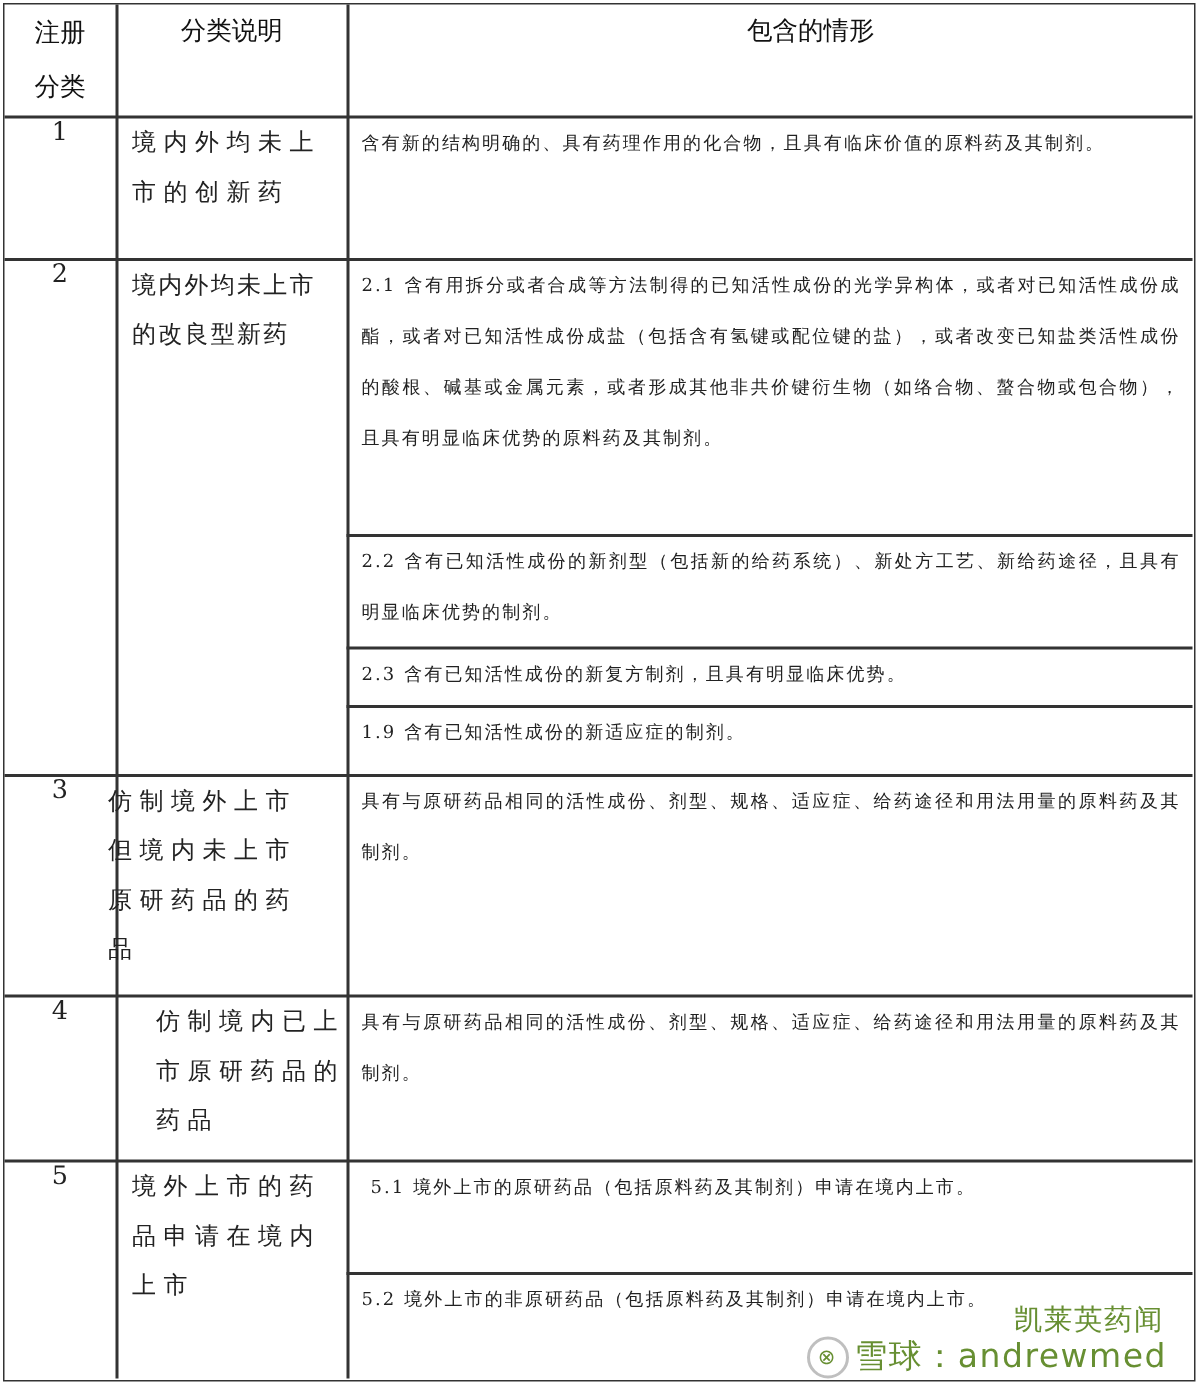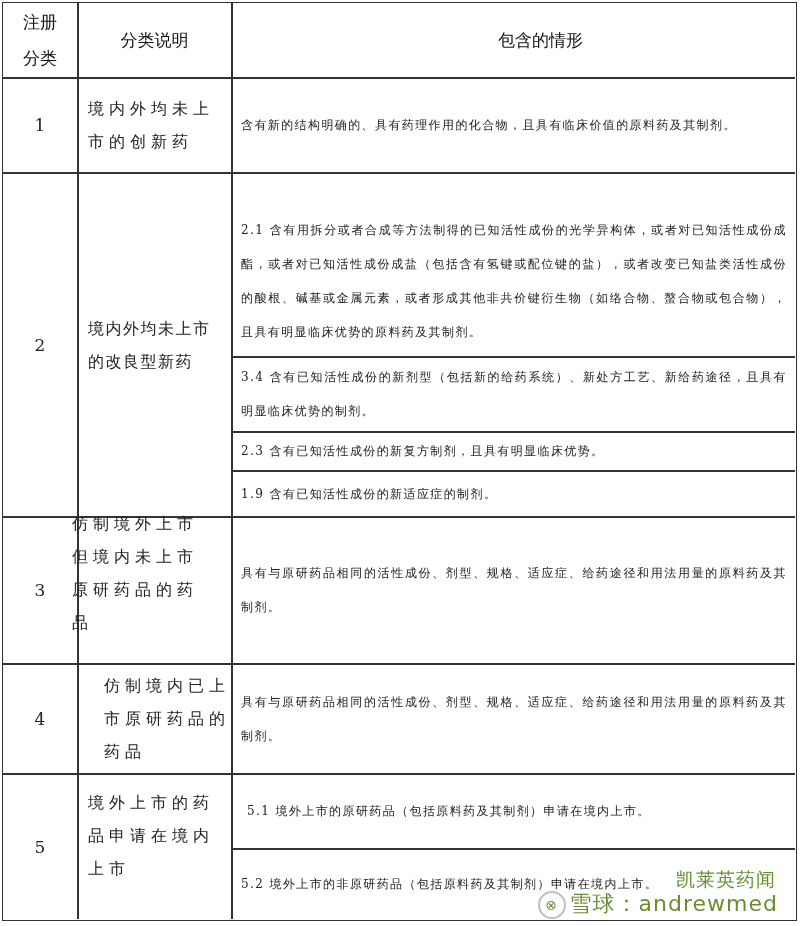--- a/index.html
+++ b/index.html
@@ -1,20 +1,20 @@
 <!DOCTYPE html>
 <html><head>
 <meta charset="utf-8">
 <style>
   html, body { margin:0; padding:0; background:#ffffff; }
   body { width:800px; height:926px; position:relative; overflow:hidden;
          font-family:"DejaVu Serif","Liberation Serif",serif; color:#222; }
   .tbl { position:absolute; left:2px; top:2px; width:795px; height:919px;
          border:1.5px solid #333; box-sizing:border-box; }
-  .cell { position:absolute; box-sizing:border-box; display:flex; align-items:center; }
+  .cell { position:absolute; box-sizing:border-box; display:flex; }
   .vline { position:absolute; width:1.5px; background:#333; }
   .hline { position:absolute; height:1.5px; background:#333; }
   .center { justify-content:center; text-align:center; }
   .hdr { font-size:17px; line-height:36px; color:#111; }
   .num { font-size:17px; }
   .desc { padding:0 10px 0 10px; letter-spacing:5px; font-size:16px; line-height:33px; }
   .desc-tight { letter-spacing:1.5px; }
   .body { padding:0 8px 0 9px; font-size:12px; line-height:34px; letter-spacing:1.4px; text-align:justify; }
   .watermark { position:absolute; right:22px; bottom:7px; color:#4d7c0f;
                font-family:"DejaVu Sans","Liberation Sans",sans-serif; font-size:22px;
@@ -66,21 +66,21 @@
   <div class="cell center num" style="left:0; top:170px; width:74px; height:343px;">
     <span>2</span>
   </div>
   <div class="cell desc desc-tight" style="left:75px; top:170px; width:153px; height:343px; padding-right:6px;">
     <span>境内外均未上市的改良型新药</span>
   </div>
   <div class="cell body" style="left:229px; top:170px; width:563px; height:216px;">
     <span>2.1 含有用拆分或者合成等方法制得的已知活性成份的光学异构体，或者对已知活性成份成酯，或者对已知活性成份成盐（包括含有氢键或配位键的盐），或者改变已知盐类活性成份的酸根、碱基或金属元素，或者形成其他非共价键衍生物（如络合物、螯合物或包合物），且具有明显临床优势的原料药及其制剂。</span>
   </div>
   <div class="cell body" style="left:229px; top:354px; width:563px; height:74px;">
-    <span>3.4 含有已知活性成份的新剂型（包括新的给药系统）、新处方工艺、新给药途径，且具有明显临床优势的制剂。</span>
+    <span>2.2 含有已知活性成份的新剂型（包括新的给药系统）、新处方工艺、新给药途径，且具有明显临床优势的制剂。</span>
   </div>
   <div class="cell body" style="left:229px; top:429px; width:563px; height:38px;">
     <span>2.3 含有已知活性成份的新复方制剂，且具有明显临床优势。</span>
   </div>
   <div class="cell body" style="left:229px; top:468px; width:563px; height:45px;">
     <span>1.9 含有已知活性成份的新适应症的制剂。</span>
   </div>
 
   <div class="cell center num" style="left:0; top:514px; width:74px; height:146px;">
     <span>3</span>

